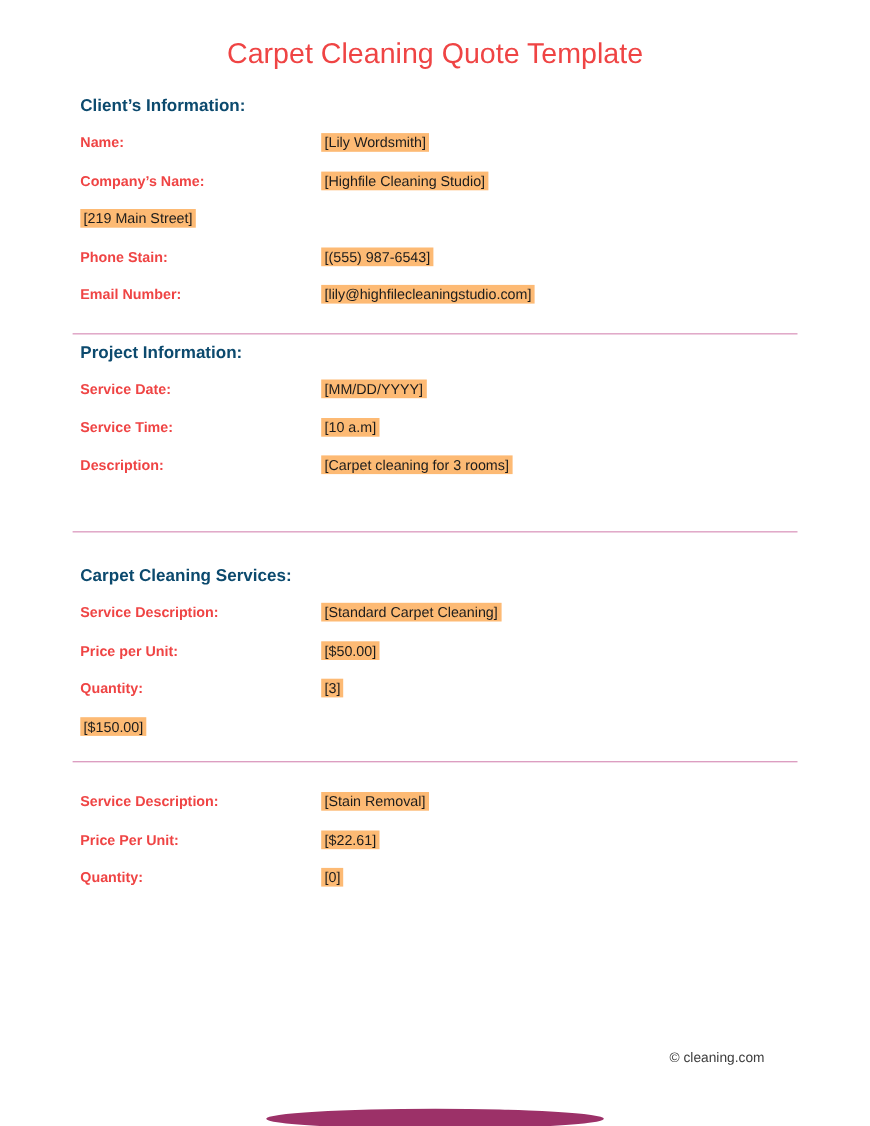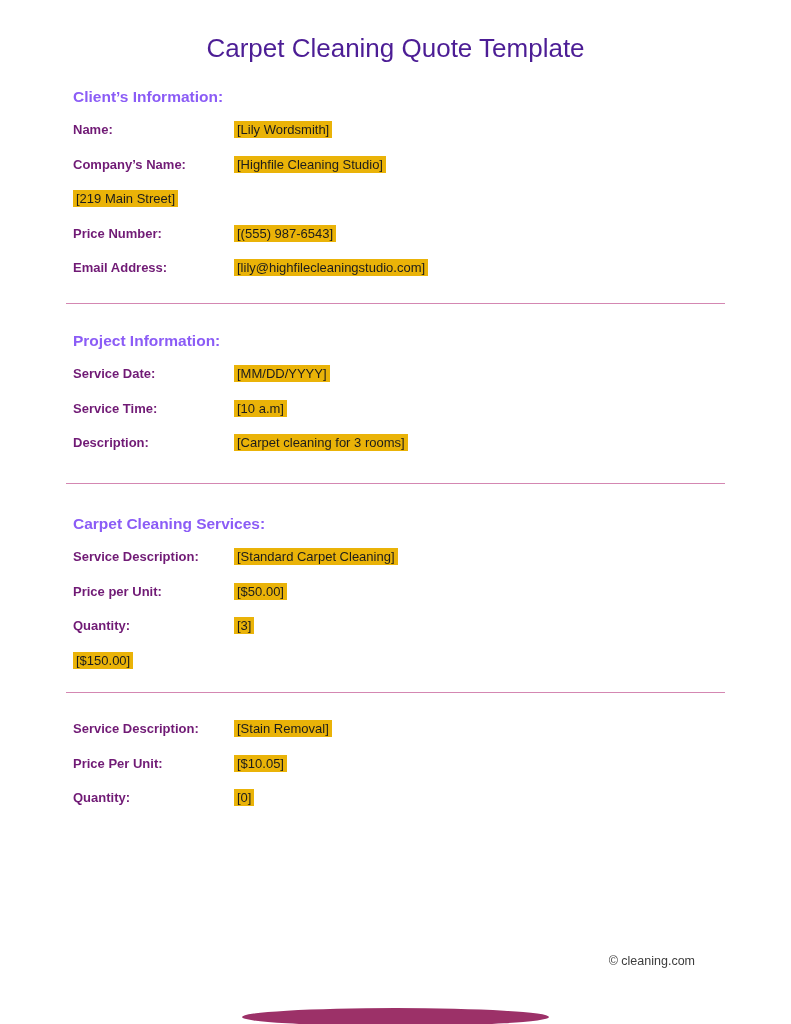--- a/index.html
+++ b/index.html
@@ -14,49 +14,49 @@
     margin: 0 auto;
   }
   .doc-title {
     position: absolute;
     top: 32px; left: 0;
     width: 100%;
     text-align: center;
     font-size: 26px;
     line-height: 32px;
     font-weight: 400;
-    color: #4c1d95;
+    color: #ef4444;
   }
   .section { position: absolute; left: 73px; width: 652px; }
   .sec-client   { top: 87px; }
-  .sec-project  { top: 331px; }
+  .sec-project  { top: 311px; }
   .sec-services { top: 514px; }
   .sec-addl     { top: 720px; }
   .section-heading {
     font-size: 15.5px;
     line-height: 19px;
     font-weight: 700;
-    color: #8b5cf6;
+    color: #0c4a6e;
     margin-bottom: 15px;
   }
   .row {
     display: flex;
     align-items: flex-start;
     line-height: 17px;
     margin-bottom: 17.5px;
     font-size: 13px;
   }
   .label {
-    width: 161px;
+    width: 219px;
     flex-shrink: 0;
     font-weight: 700;
-    color: #701a75;
+    color: #ef4444;
   }
   .value { color: #1c1c1c; }
-  .hl { background: #eab308; padding: 1px 3px; }
+  .hl { background: #fdba74; padding: 1px 3px; }
   .divider {
     position: absolute;
     left: 66px;
     width: 659px;
     height: 0;
     border-top: 1px solid #d487b2;
   }
   .div-1 { top: 303px; }
   .div-2 { top: 483px; }
   .div-3 { top: 692px; }
@@ -92,25 +92,25 @@
       <div class="value"><span class="hl">[Lily Wordsmith]</span></div>
     </div>
     <div class="row">
       <div class="label">Company’s Name:</div>
       <div class="value"><span class="hl">[Highfile Cleaning Studio]</span></div>
     </div>
     <div class="row">
       <div class="value"><span class="hl">[219 Main Street]</span></div>
     </div>
     <div class="row">
-      <div class="label">Price Number:</div>
+      <div class="label">Phone Stain:</div>
       <div class="value"><span class="hl">[(555) 987-6543]</span></div>
     </div>
     <div class="row">
-      <div class="label">Email Address:</div>
+      <div class="label">Email Number:</div>
       <div class="value"><span class="hl">[lily@highfilecleaningstudio.com]</span></div>
     </div>
   </div>
 
   <div class="divider div-1"></div>
 
   <div class="section sec-project">
     <div class="section-heading">Project Information:</div>
     <div class="row">
       <div class="label">Service Date:</div>
@@ -149,21 +149,21 @@
 
   <div class="divider div-3"></div>
 
   <div class="section sec-addl">
     <div class="row">
       <div class="label">Service Description:</div>
       <div class="value"><span class="hl">[Stain Removal]</span></div>
     </div>
     <div class="row">
       <div class="label">Price Per Unit:</div>
-      <div class="value"><span class="hl">[$10.05]</span></div>
+      <div class="value"><span class="hl">[$22.61]</span></div>
     </div>
     <div class="row">
       <div class="label">Quantity:</div>
       <div class="value"><span class="hl">[0]</span></div>
     </div>
   </div>
 
   <div class="footer">© cleaning.com</div>
 
   <div class="ellipse"></div>

